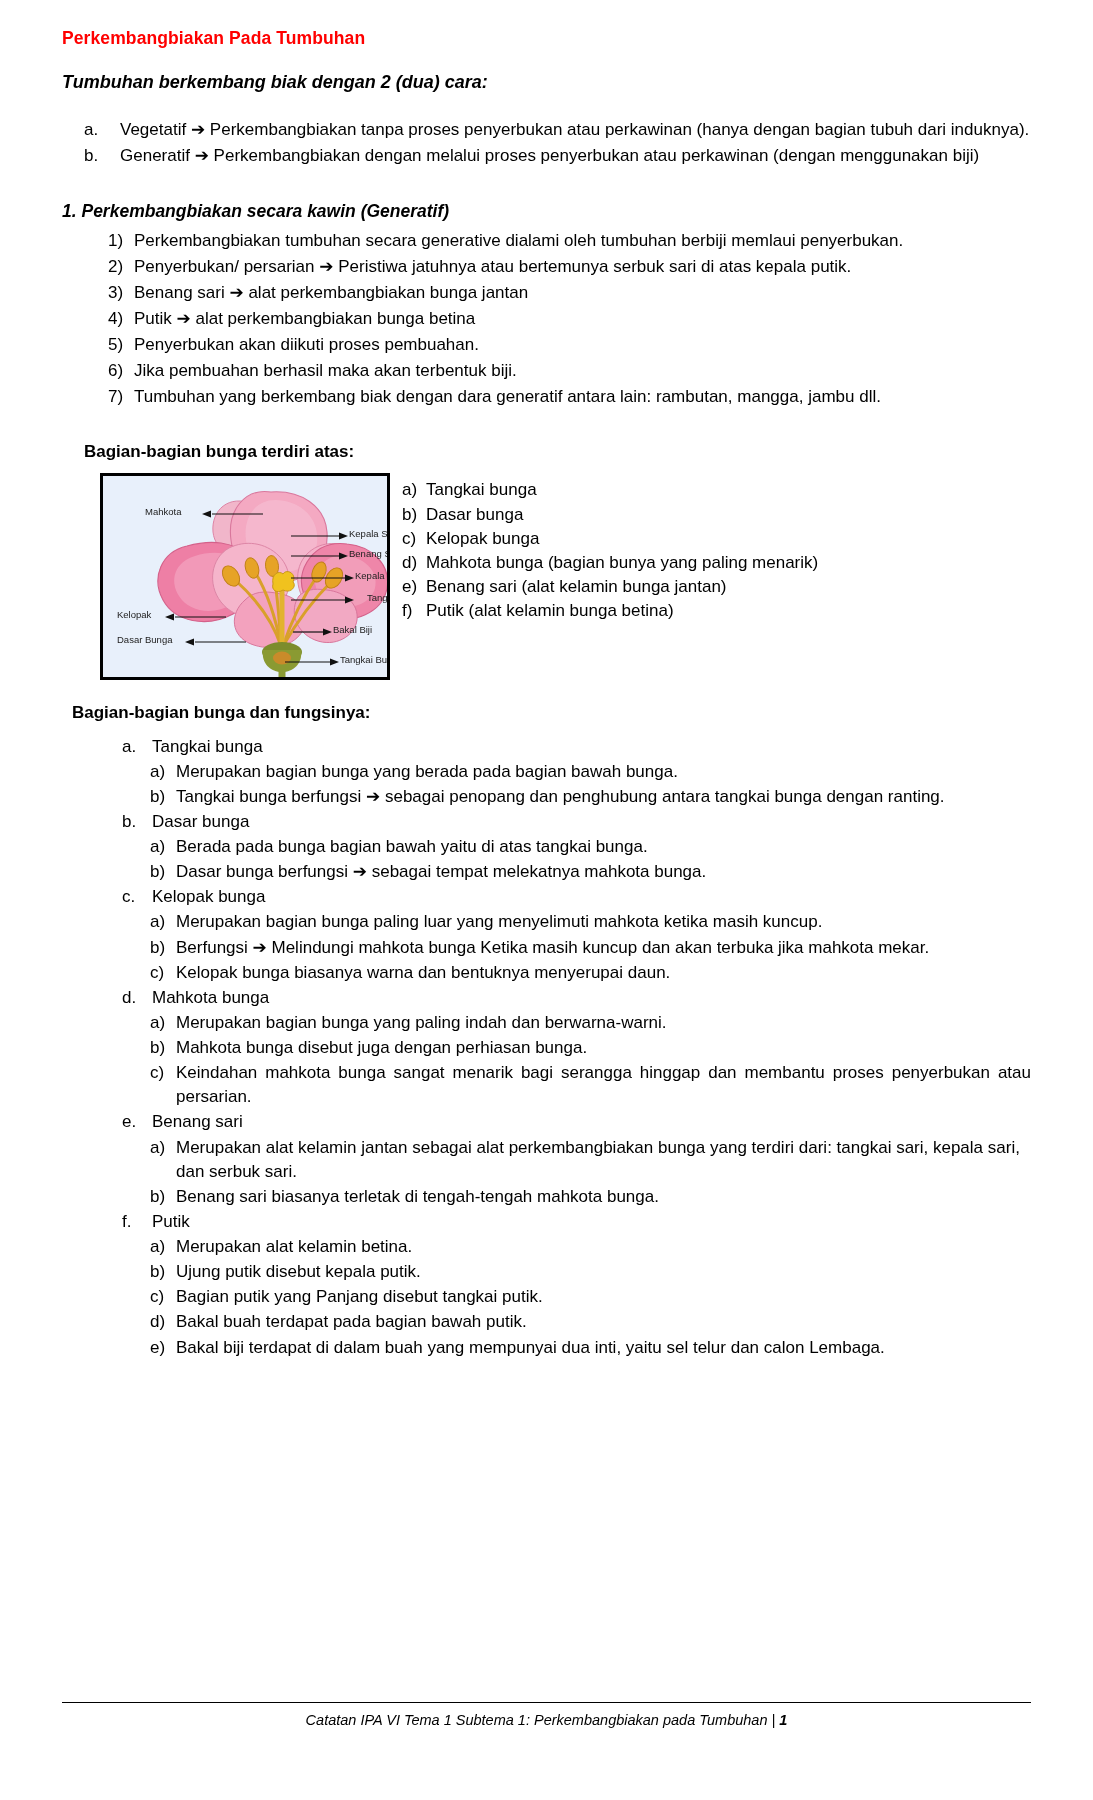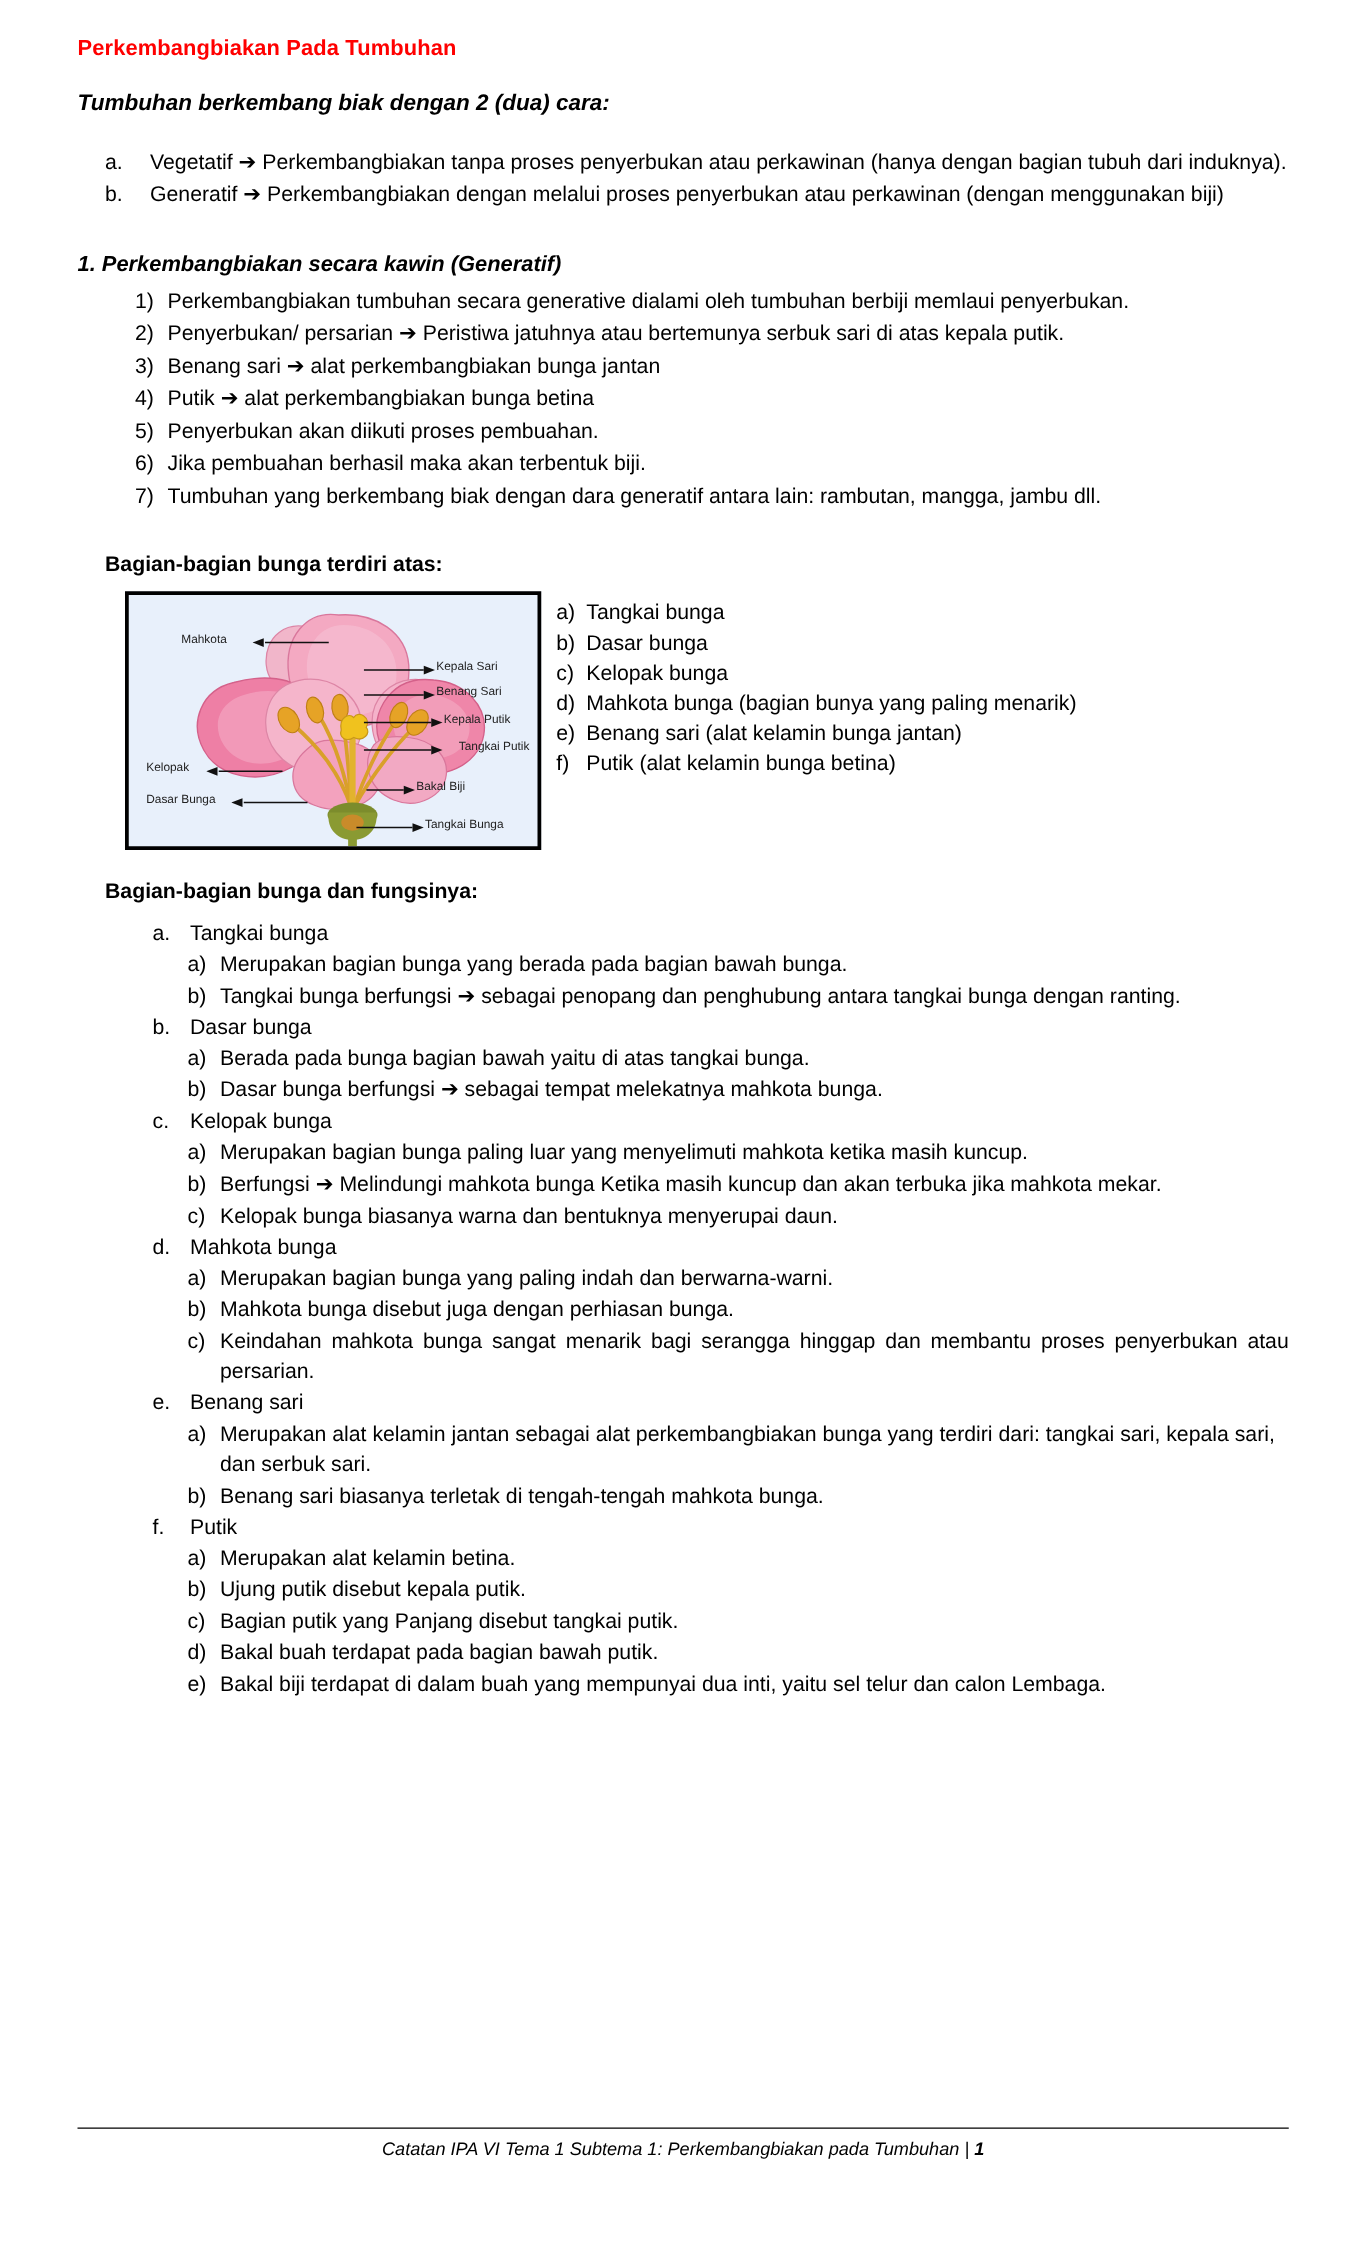--- a/index.html
+++ b/index.html
@@ -98,21 +98,21 @@
     margin-left: 46px;
   }
 
   
   .figure-wrap {
     display: flex;
     align-items: flex-start;
     margin-left: 38px;
   }
   .figure-box {
-    width: 333px;
+    width: 290px;
     height: 207px;
     border: 3px solid #000000;
     background: #e8f0fb;
     position: relative;
     box-sizing: border-box;
     flex: 0 0 auto;
     overflow: hidden;
   }
   .figure-box svg { display: block; }
   .fig-label {
@@ -346,21 +346,21 @@
       </div>
       <div class="row">
         <span class="marker">f)</span>
         <span class="row-text">Putik (alat kelamin bunga betina)</span>
       </div>
     </div>
   </div>
 
   <div class="gap-md"></div>
 
-  <div style="margin-left:22px">
+  <div style="margin-left:10px">
     <h3 class="bold-head">Bagian-bagian bunga dan fungsinya:</h3>
   </div>
 
   <div class="fn-list">
 
     <div class="row lvl1">
       <span class="marker">a.</span>
       <span class="row-text">Tangkai bunga</span>
     </div>
     <div class="row lvl2">

